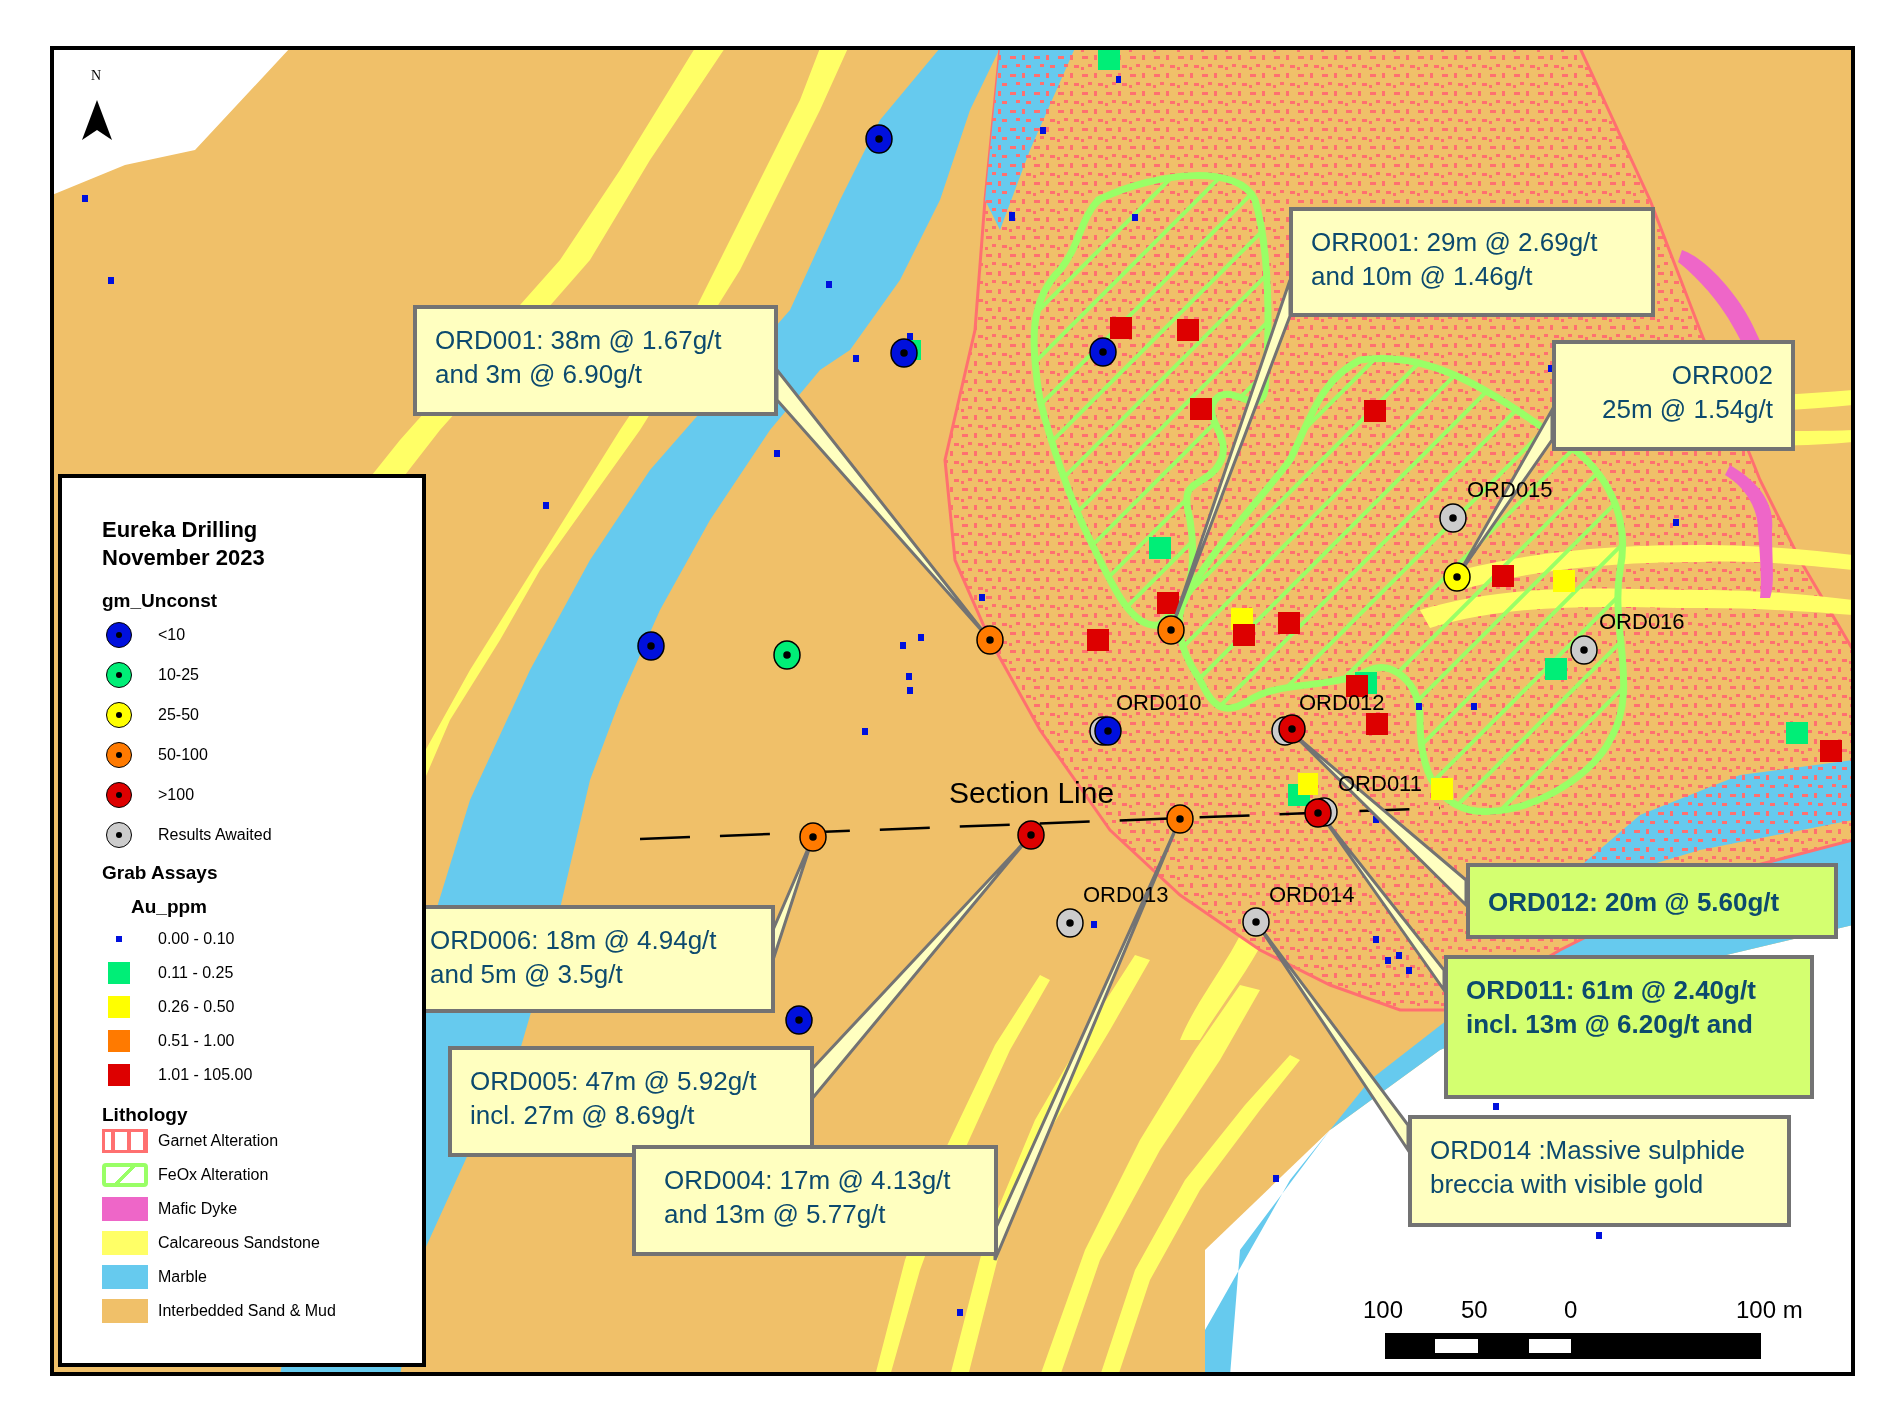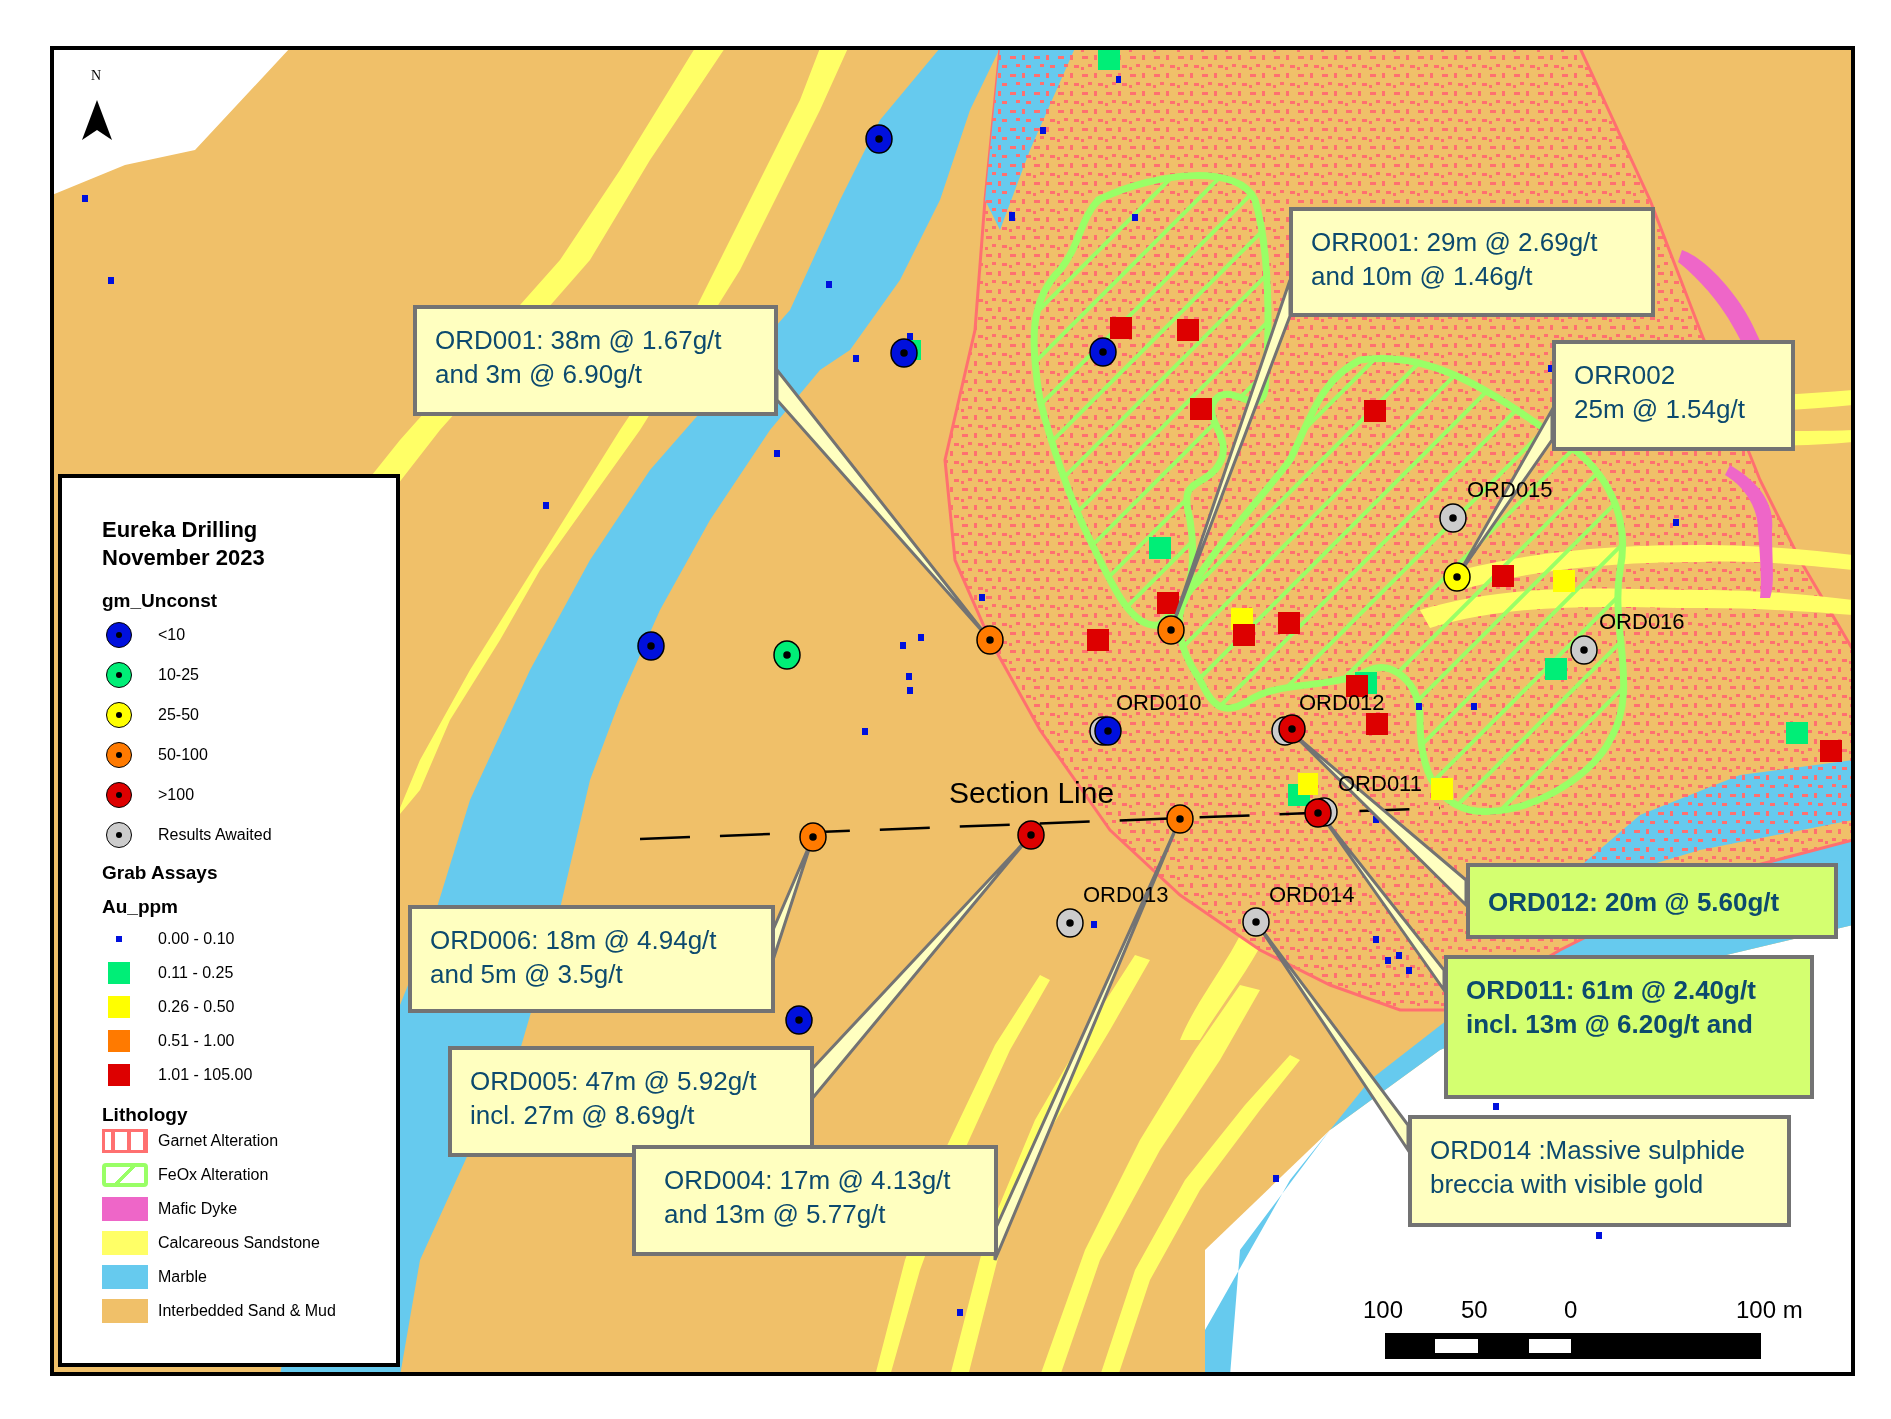--- a/index.html
+++ b/index.html
@@ -1,21 +1,21 @@
 <!DOCTYPE html>
 <html><head>
 <meta charset="utf-8">
 <style>
   html,body{margin:0;padding:0;background:#ffffff;}
   body{width:1891px;height:1419px;position:relative;overflow:hidden;font-family:"Liberation Sans",sans-serif;}
   #map{position:absolute;left:0;top:0;width:1891px;height:1419px;}
   .callout{position:absolute;background:#ffffc0;border:4px solid #737373;box-sizing:border-box;color:#0c4a6e;font-size:26px;line-height:34px;padding:14px 18px 10px 18px;white-space:nowrap;}
   .callout.hl{background:#d4ff70;font-weight:bold;}
   .callout span{display:block;}
-  .legend{position:absolute;left:58px;top:474px;width:342px;height:893px;background:#fff;border:4px solid #000;box-sizing:border-box;color:#000;}
+  .legend{position:absolute;left:58px;top:474px;width:368px;height:893px;background:#fff;border:4px solid #000;box-sizing:border-box;color:#000;}
   .legend .title{position:absolute;left:40px;top:38px;font-weight:bold;font-size:22px;line-height:28px;}
   .legend .hdr{position:absolute;left:40px;font-weight:bold;font-size:19px;}
   .legend .row{position:absolute;left:40px;height:26px;display:flex;align-items:center;}
   .legend .row .lbl{position:absolute;left:56px;font-size:16px;white-space:nowrap;}
   .dot{width:26px;height:26px;border-radius:50%;border:1.5px solid #000;box-sizing:border-box;position:relative;left:4px;}
   .dot::after{content:"";position:absolute;left:50%;top:50%;width:6px;height:6px;margin:-3px 0 0 -3px;background:#000;border-radius:50%;}
   .sq{width:22px;height:22px;position:relative;left:6px;}
   .sq.small{width:6px;height:6px;left:14px;}
   .swatch{width:46px;height:24px;position:relative;left:0;box-sizing:border-box;}
   .maplabel{position:absolute;font-size:22px;color:#000;white-space:nowrap;}
@@ -276,21 +276,21 @@
 <div class="maplabel" style="left:1599px;top:609px;">ORD016</div>
 
 <div class="callout" style="left:413px;top:305px;width:365px;height:111px;">
   <span>ORD001: 38m @ 1.67g/t</span>
   <span>and 3m @ 6.90g/t</span>
 </div>
 <div class="callout" style="left:1289px;top:207px;width:366px;height:110px;">
   <span>ORR001: 29m @ 2.69g/t</span>
   <span>and 10m @ 1.46g/t</span>
 </div>
-<div class="callout" style="left:1552px;top:340px;width:243px;height:111px;">
+<div class="callout" style="left:1552px;top:340px;width:243px;height:111px;text-align:right;">
   <span>ORR002</span>
   <span>25m @ 1.54g/t</span>
 </div>
 <div class="callout hl" style="left:1466px;top:863px;width:372px;height:76px;padding-top:18px;">
   <span>ORD012: 20m @ 5.60g/t</span>
 </div>
 <div class="callout hl" style="left:1444px;top:955px;width:370px;height:144px;">
   <span>ORD011: 61m @ 2.40g/t</span>
   <span>incl. 13m @ 6.20g/t and</span>
 </div>
@@ -342,21 +342,21 @@
   <div class="row" style="top:304px;">
     <div class="dot" style="background:#dd0000;"></div>
     <span class="lbl">&gt;100</span>
   </div>
   <div class="row" style="top:344px;">
     <div class="dot" style="background:#cccccc;"></div>
     <span class="lbl">Results Awaited</span>
   </div>
 
   <div class="hdr" style="top:384px;">Grab Assays</div>
-  <div class="hdr" style="top:418px;">Au_ppm</div>
+  <div class="hdr" style="top:418px;margin-left:29px;">Au_ppm</div>
   <div class="row" style="top:448px;">
     <div class="sq small" style="background:#0010dd;"></div>
     <span class="lbl">0.00 - 0.10</span>
   </div>
   <div class="row" style="top:482px;">
     <div class="sq" style="background:#00ee77;"></div>
     <span class="lbl">0.11 - 0.25</span>
   </div>
   <div class="row" style="top:516px;">
     <div class="sq" style="background:#ffff00;"></div>

